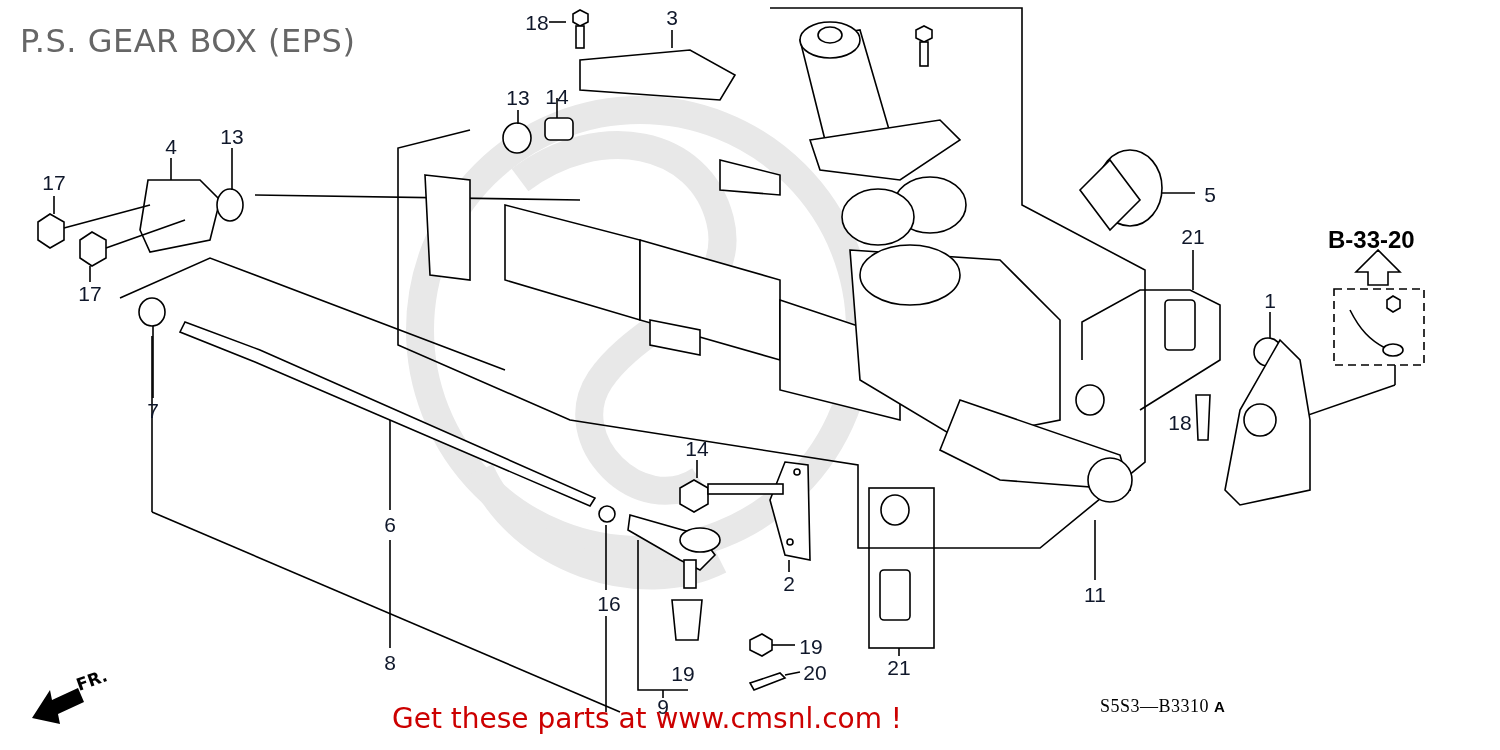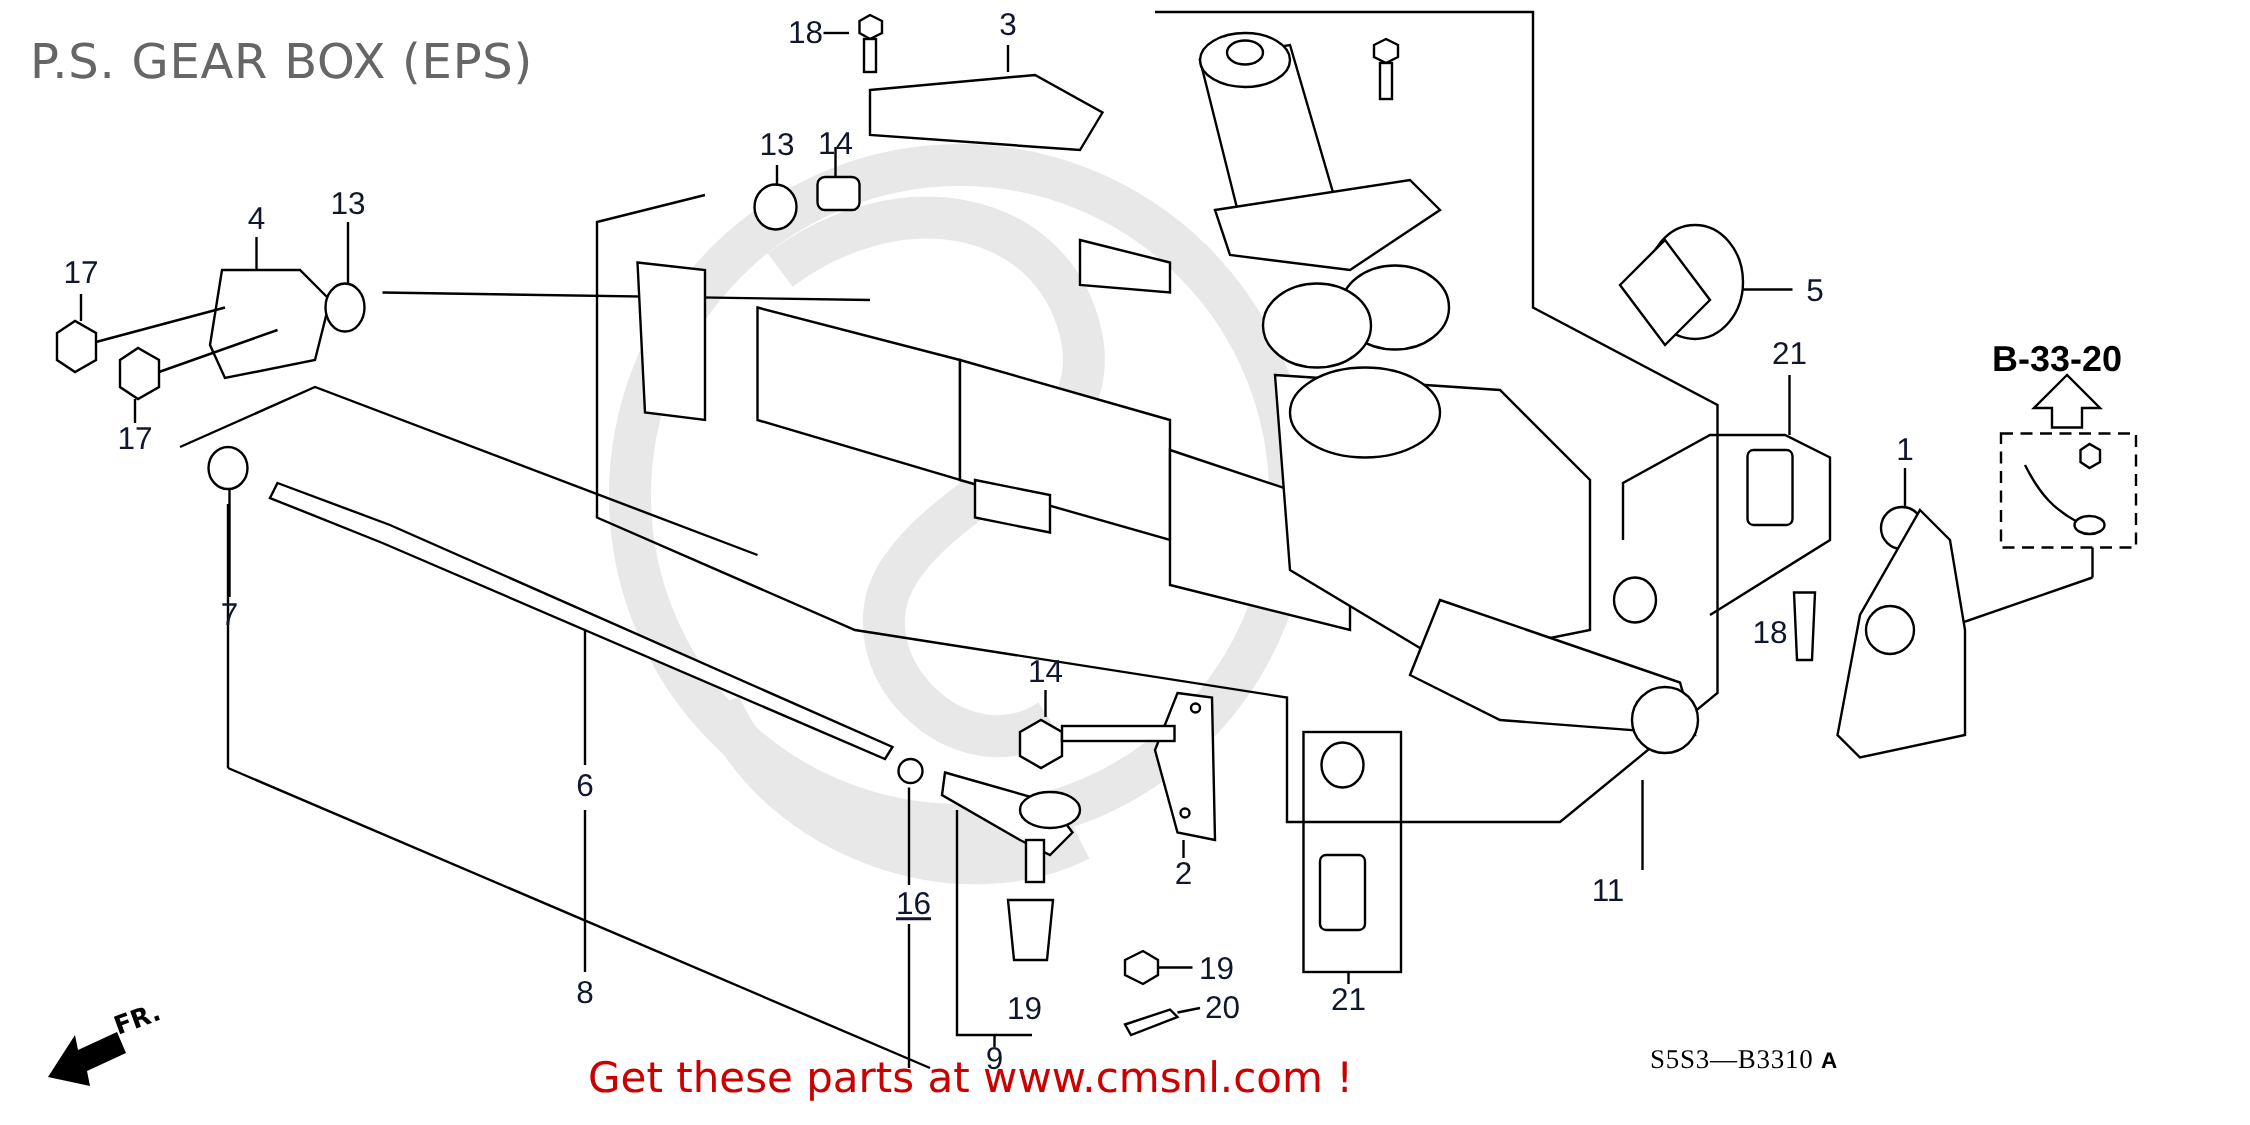--- a/index.html
+++ b/index.html
@@ -170,26 +170,26 @@
   <div class="callout" style="left:1270px;top:300px;">1</div>
   <div class="callout" style="left:789px;top:583px;">2</div>
   <div class="callout" style="left:672px;top:17px;">3</div>
   <div class="callout" style="left:171px;top:146px;">4</div>
   <div class="callout" style="left:1210px;top:194px;">5</div>
   <div class="callout" style="left:390px;top:524px;">6</div>
   <div class="callout" style="left:153px;top:410px;">7</div>
   <div class="callout" style="left:390px;top:662px;">8</div>
   <div class="callout" style="left:663px;top:706px;">9</div>
   <div class="callout" style="left:683px;top:673px;">19</div>
-  <div class="callout" style="left:1072px;top:594px;text-align:center;">11</div>
+  <div class="callout" style="left:1095px;top:594px;text-align:center;">11</div>
   <div class="callout" style="left:518px;top:97px;">13</div>
   <div class="callout" style="left:232px;top:136px;">13</div>
   <div class="callout" style="left:557px;top:72px;margin-top:24px;">14</div>
   <div class="callout" style="left:697px;top:448px;">14</div>
-  <div class="callout" style="left:609px;top:603px;text-decoration:underline;">16</div>
+  <div class="callout" style="left:609px;top:603px;">16</div>
   <div class="callout" style="left:54px;top:182px;">17</div>
   <div class="callout" style="left:90px;top:293px;">17</div>
   <div class="callout" style="left:537px;top:22px;">18</div>
   <div class="callout" style="left:1180px;top:422px;">18</div>
   <div class="callout" style="left:811px;top:646px;">19</div>
   <div class="callout" style="left:815px;top:672px;">20</div>
   <div class="callout" style="left:1193px;top:236px;">21</div>
   <div class="callout" style="left:899px;top:667px;">21</div>
 </div>
 

